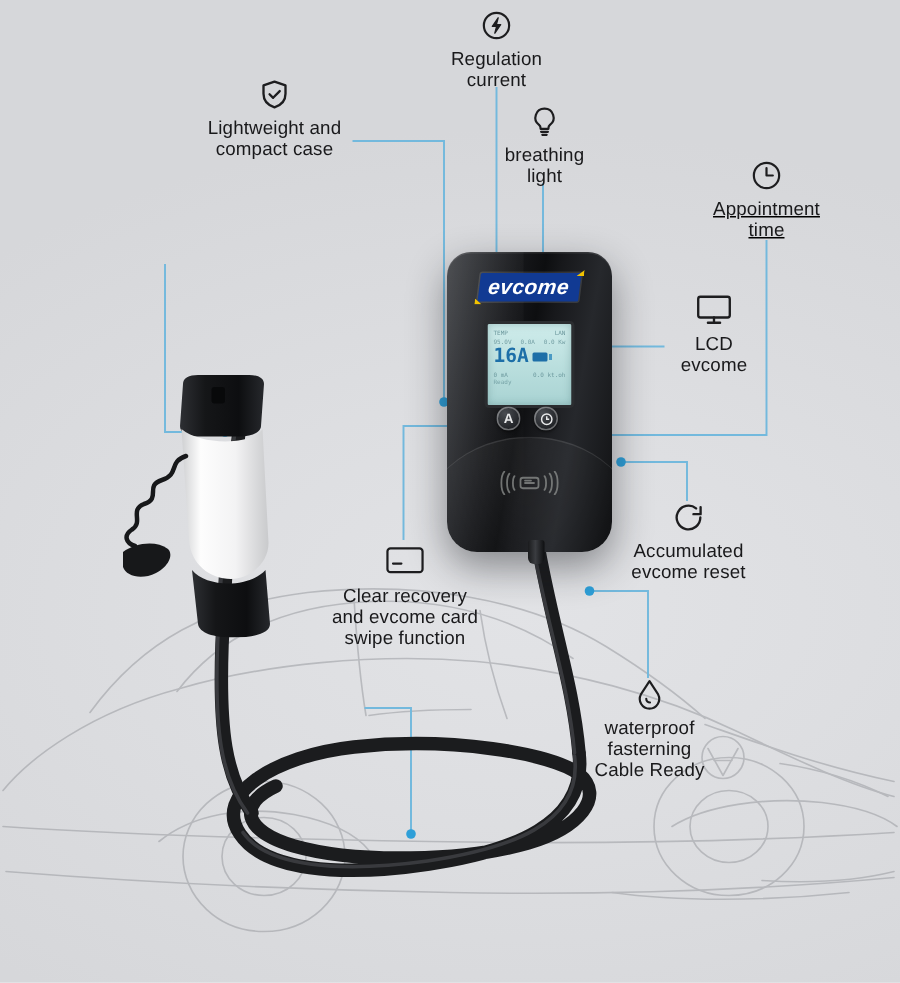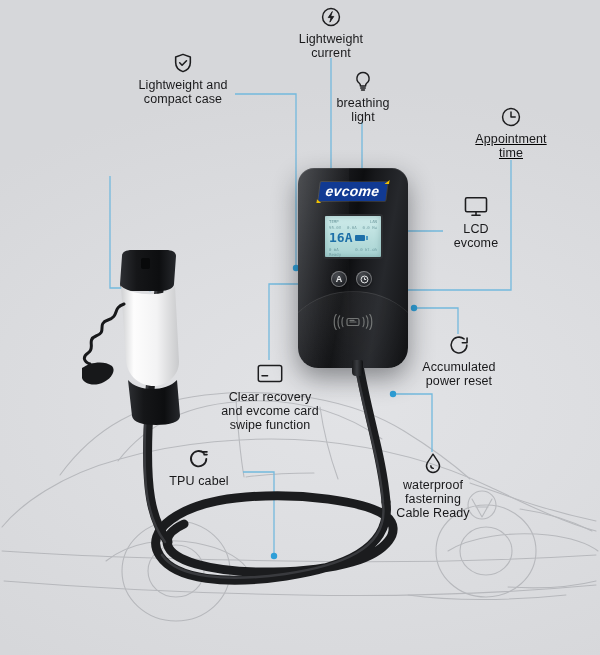--- a/index.html
+++ b/index.html
@@ -62,21 +62,21 @@
     font-size:14px;line-height:15px;letter-spacing:.3px;
     padding:2px 7px 2px 6px;border-radius:1px;
     box-shadow:0 0 0 1px rgba(255,255,255,.12);
   }
   .logo .sp{position:absolute;width:5px;height:4px;background:#f2c200;}
   .logo .sp1{right:-2px;top:-2px;clip-path:polygon(0 100%,100% 0,100% 100%);}
   .logo .sp2{left:-2px;bottom:-2px;clip-path:polygon(0 0,100% 100%,0 100%);}
 
   .lcd{
     position:absolute;left:50%;top:46px;transform:translateX(-50%);
-    width:60px;height:45px;border-radius:3px;
+    width:60px;height:58px;border-radius:3px;
     background:linear-gradient(180deg,#cfeceb,#b9dedd 55%,#a9d3d3);
     border:2px solid #2b2d30;
     box-shadow:inset 0 0 6px rgba(60,110,110,.35);
     padding:3px 4px;box-sizing:border-box;
     font-family:"DejaVu Sans Mono",monospace;color:#4f7f86;
   }
   .lcd .r1{display:flex;justify-content:space-between;font-size:4px;opacity:.75;}
   .lcd .r2{display:flex;justify-content:space-between;font-size:4px;opacity:.7;margin-top:1px;}
   .lcd .amp{
     font-size:13px;font-weight:bold;color:#1d6fa8;line-height:14px;
@@ -272,21 +272,21 @@
   </div>
   <div class="cableout"></div>
 
   <div class="callout" style="left:281px;top:6px;width:100px;">
     <span class="ico">
       <svg width="22" height="22" viewBox="0 0 24 24" fill="none" stroke="#1d1d1f" stroke-width="1.6" stroke-linecap="round" stroke-linejoin="round">
         <circle cx="12" cy="12" r="9.2"></circle>
           <path d="M13.2 6.4 9 12.6h3.1L10.8 17.6 15 11.4h-3.1z" fill="#1d1d1f" stroke-width="1"></path>
       </svg>
     </span>
-    <div class="txt">Lightweight
+    <div class="txt">Regulation
 current</div>
   </div>
 
   <div class="callout" style="left:327px;top:70px;width:72px;">
     <span class="ico">
       <svg width="20" height="22" viewBox="0 0 22 24" fill="none" stroke="#1d1d1f" stroke-width="1.6" stroke-linecap="round" stroke-linejoin="round">
         <path d="M11 2.6a6.6 6.6 0 0 0-4 11.9c.7.6 1.1 1.4 1.1 2.3v.6h5.8v-.6c0-.9.4-1.7 1.1-2.3A6.6 6.6 0 0 0 11 2.6z"></path>
         <path d="M8.5 19.6h5M9.4 21.8h3.2"></path>
       </svg>
     </span>
@@ -329,44 +329,35 @@
   </div>
 
   <div class="callout" style="left:409px;top:334px;width:100px;">
     <span class="ico">
       <svg width="22" height="22" viewBox="0 0 24 24" fill="none" stroke="#1d1d1f" stroke-width="1.7" stroke-linecap="round" stroke-linejoin="round">
         <path d="M20.6 12a8.6 8.6 0 1 1-3.1-6.6"></path>
           <path d="M20.8 4.4v5.2h-5.2"></path>
       </svg>
     </span>
     <div class="txt">Accumulated
-power reset</div>
+evcome reset</div>
   </div>
 
   <div class="callout" style="left:214px;top:364px;width:112px;">
     <span class="ico">
       <svg width="26" height="19" viewBox="0 0 28 20" fill="none" stroke="#1d1d1f" stroke-width="1.6" stroke-linecap="round" stroke-linejoin="round">
         <rect x="1.4" y="1.4" width="25.2" height="17.2" rx="2.2"></rect>
           <path d="M5.4 12.4h6"></path>
       </svg>
     </span>
     <div class="txt">Clear recovery
 and evcome card
 swipe function</div>
   </div>
 
-  <div class="callout" style="left:156px;top:448px;width:86px;">
-    <span class="ico">
-      <svg width="22" height="22" viewBox="0 0 24 24" fill="none" stroke="#1d1d1f" stroke-width="2" stroke-linecap="round" stroke-linejoin="round">
-        <path d="M17.4 5.6A8.4 8.4 0 1 0 20 11.8"></path>
-          <path d="M20.6 4.2h-4.4M20.6 7.2h-3"></path>
-      </svg>
-    </span>
-    <div class="txt">TPU cabel</div>
-  </div>
 
   <div class="callout" style="left:378px;top:452px;width:110px;">
     <span class="ico">
       <svg width="18" height="23" viewBox="0 0 20 24" fill="none" stroke="#1d1d1f" stroke-width="1.6" stroke-linecap="round" stroke-linejoin="round">
         <path d="M10 1.6 3.6 11.4A7.2 7.2 0 1 0 16.4 11.4z"></path>
           <path d="M10.4 17.4c-1.6 0-2.8-1.2-2.8-2.8"></path>
       </svg>
     </span>
     <div class="txt">waterproof
 fasterning

